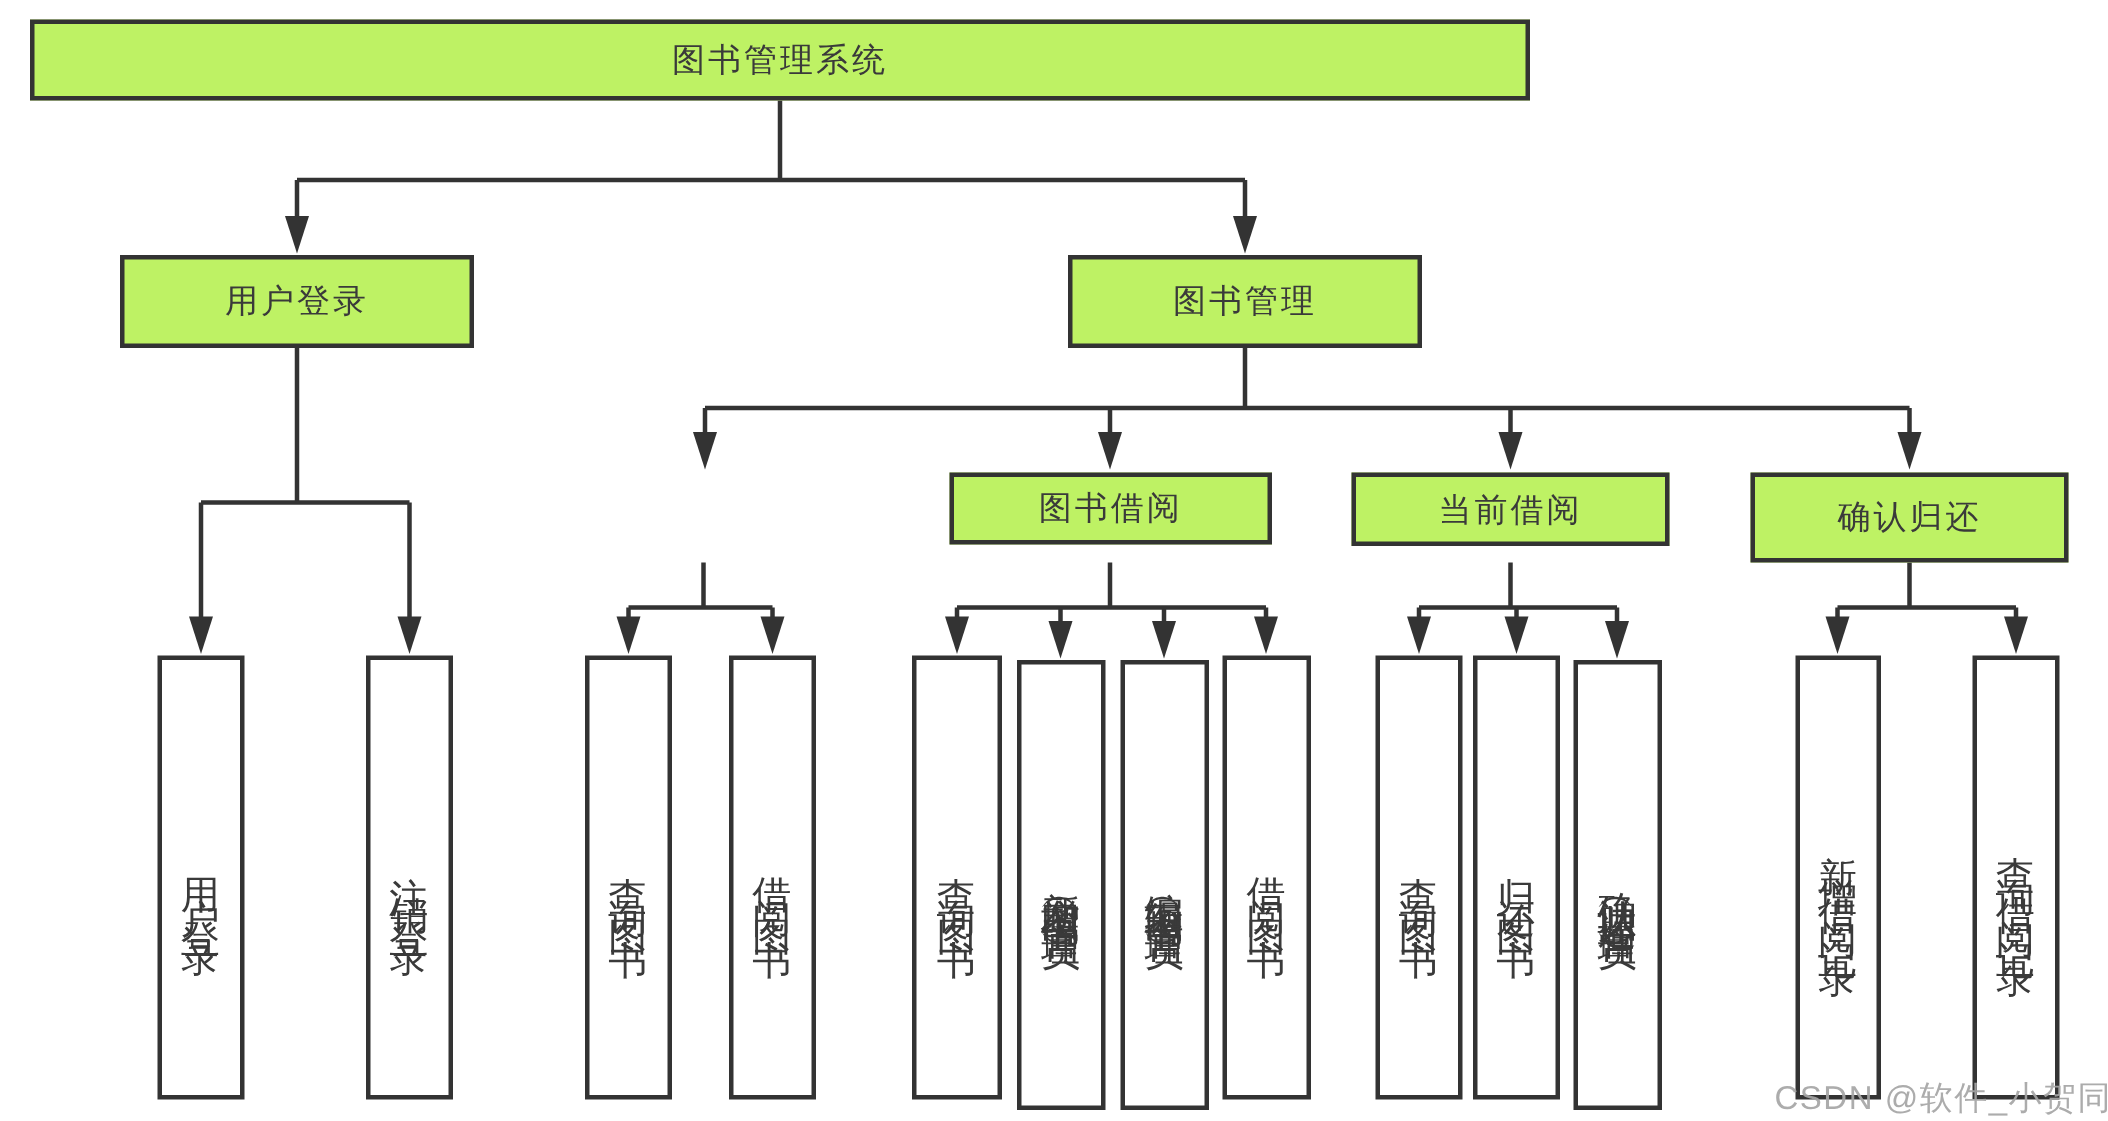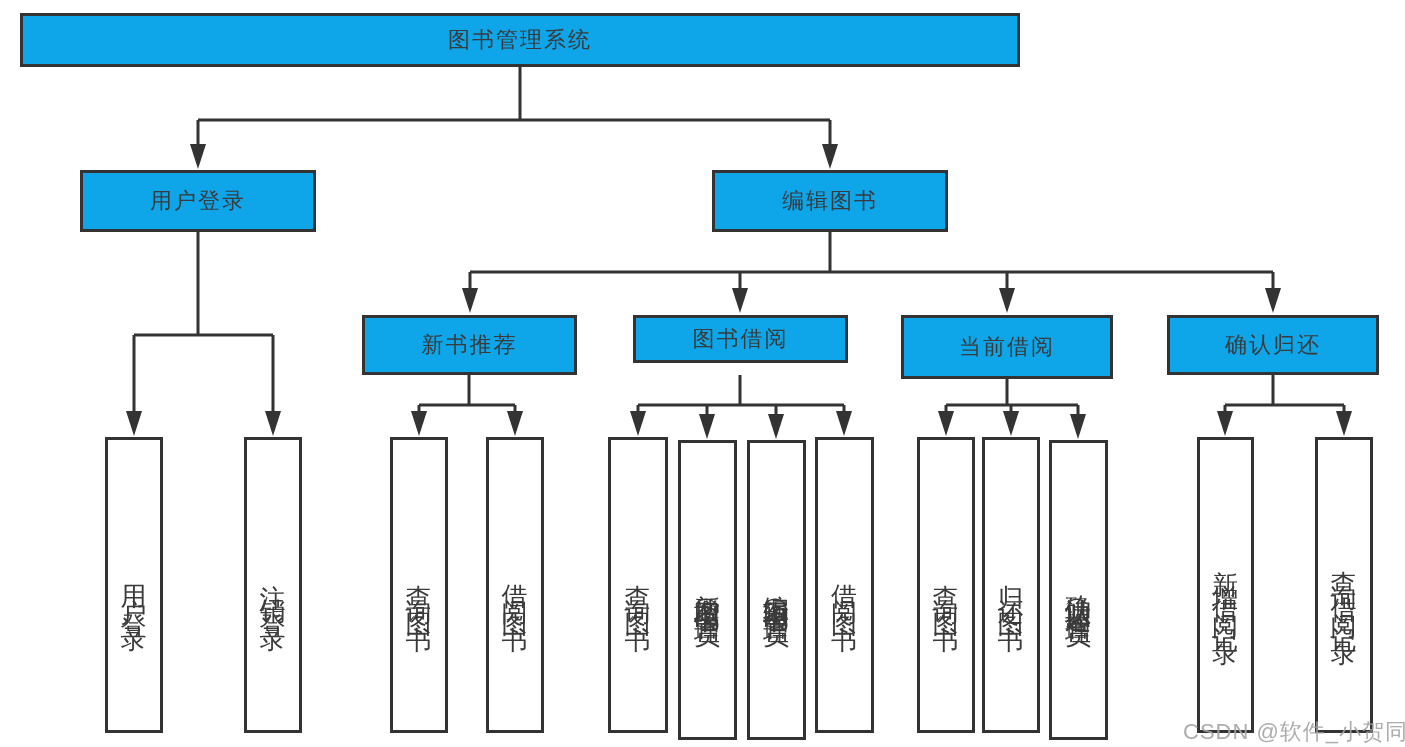--- a/index.html
+++ b/index.html
@@ -2,21 +2,21 @@
 <html><head>
 <meta charset="utf-8">
 <style>
   html,body{margin:0;padding:0;background:#fff;}
   .canvas{
     position:relative;width:1405px;height:747px;background:#ffffff;
     font-family:"Liberation Sans","DejaVu Sans",sans-serif;overflow:hidden;
   }
   .connectors{position:absolute;left:0;top:0;pointer-events:none;}
   .node{
-    position:absolute;box-sizing:border-box;border:3px solid #333333;background:#0ea5e9;
+    position:absolute;box-sizing:border-box;border:3px solid #333333;background:#bef264;
     display:flex;align-items:center;justify-content:center;
     font-size:22px;color:#3a3a3a;letter-spacing:2px;z-index:2;
   }
   .leaf{
     position:absolute;box-sizing:border-box;width:58px;height:296px;top:437px;
     border:3px solid #333333;background:#ffffff;
     display:flex;align-items:center;justify-content:center;z-index:2;
   }
   .leaf.tall{top:440px;height:300px;}
   .vlabel{
@@ -76,30 +76,27 @@
   </svg>
 
   <div class="node" style="left:20px;top:13px;width:1000px;height:54px;">
     <span>图书管理系统</span>
   </div>
 
   <div class="node" style="left:80px;top:170px;width:236px;height:62px;">
     <span>用户登录</span>
   </div>
   <div class="node" style="left:712px;top:170px;width:236px;height:62px;">
-    <span>编辑图书</span>
+    <span>图书管理</span>
   </div>
 
-  <div class="node" style="left:362px;top:315px;width:215px;height:60px;">
-    <span>新书推荐</span>
-  </div>
   <div class="node" style="left:633px;top:315px;width:215px;height:48px;">
     <span>图书借阅</span>
   </div>
-  <div class="node" style="left:901px;top:315px;width:212px;height:64px;justify-content:center;">
+  <div class="node" style="left:901px;top:315px;width:212px;height:49px;justify-content:center;">
     <span>当前借阅</span>
   </div>
   <div class="node" style="left:1167px;top:315px;width:212px;height:60px;">
     <span>确认归还</span>
   </div>
 
   <div class="leaf" style="left:105px;">
     <span class="vlabel">用户登录</span>
   </div>
   <div class="leaf" style="left:244px;">

